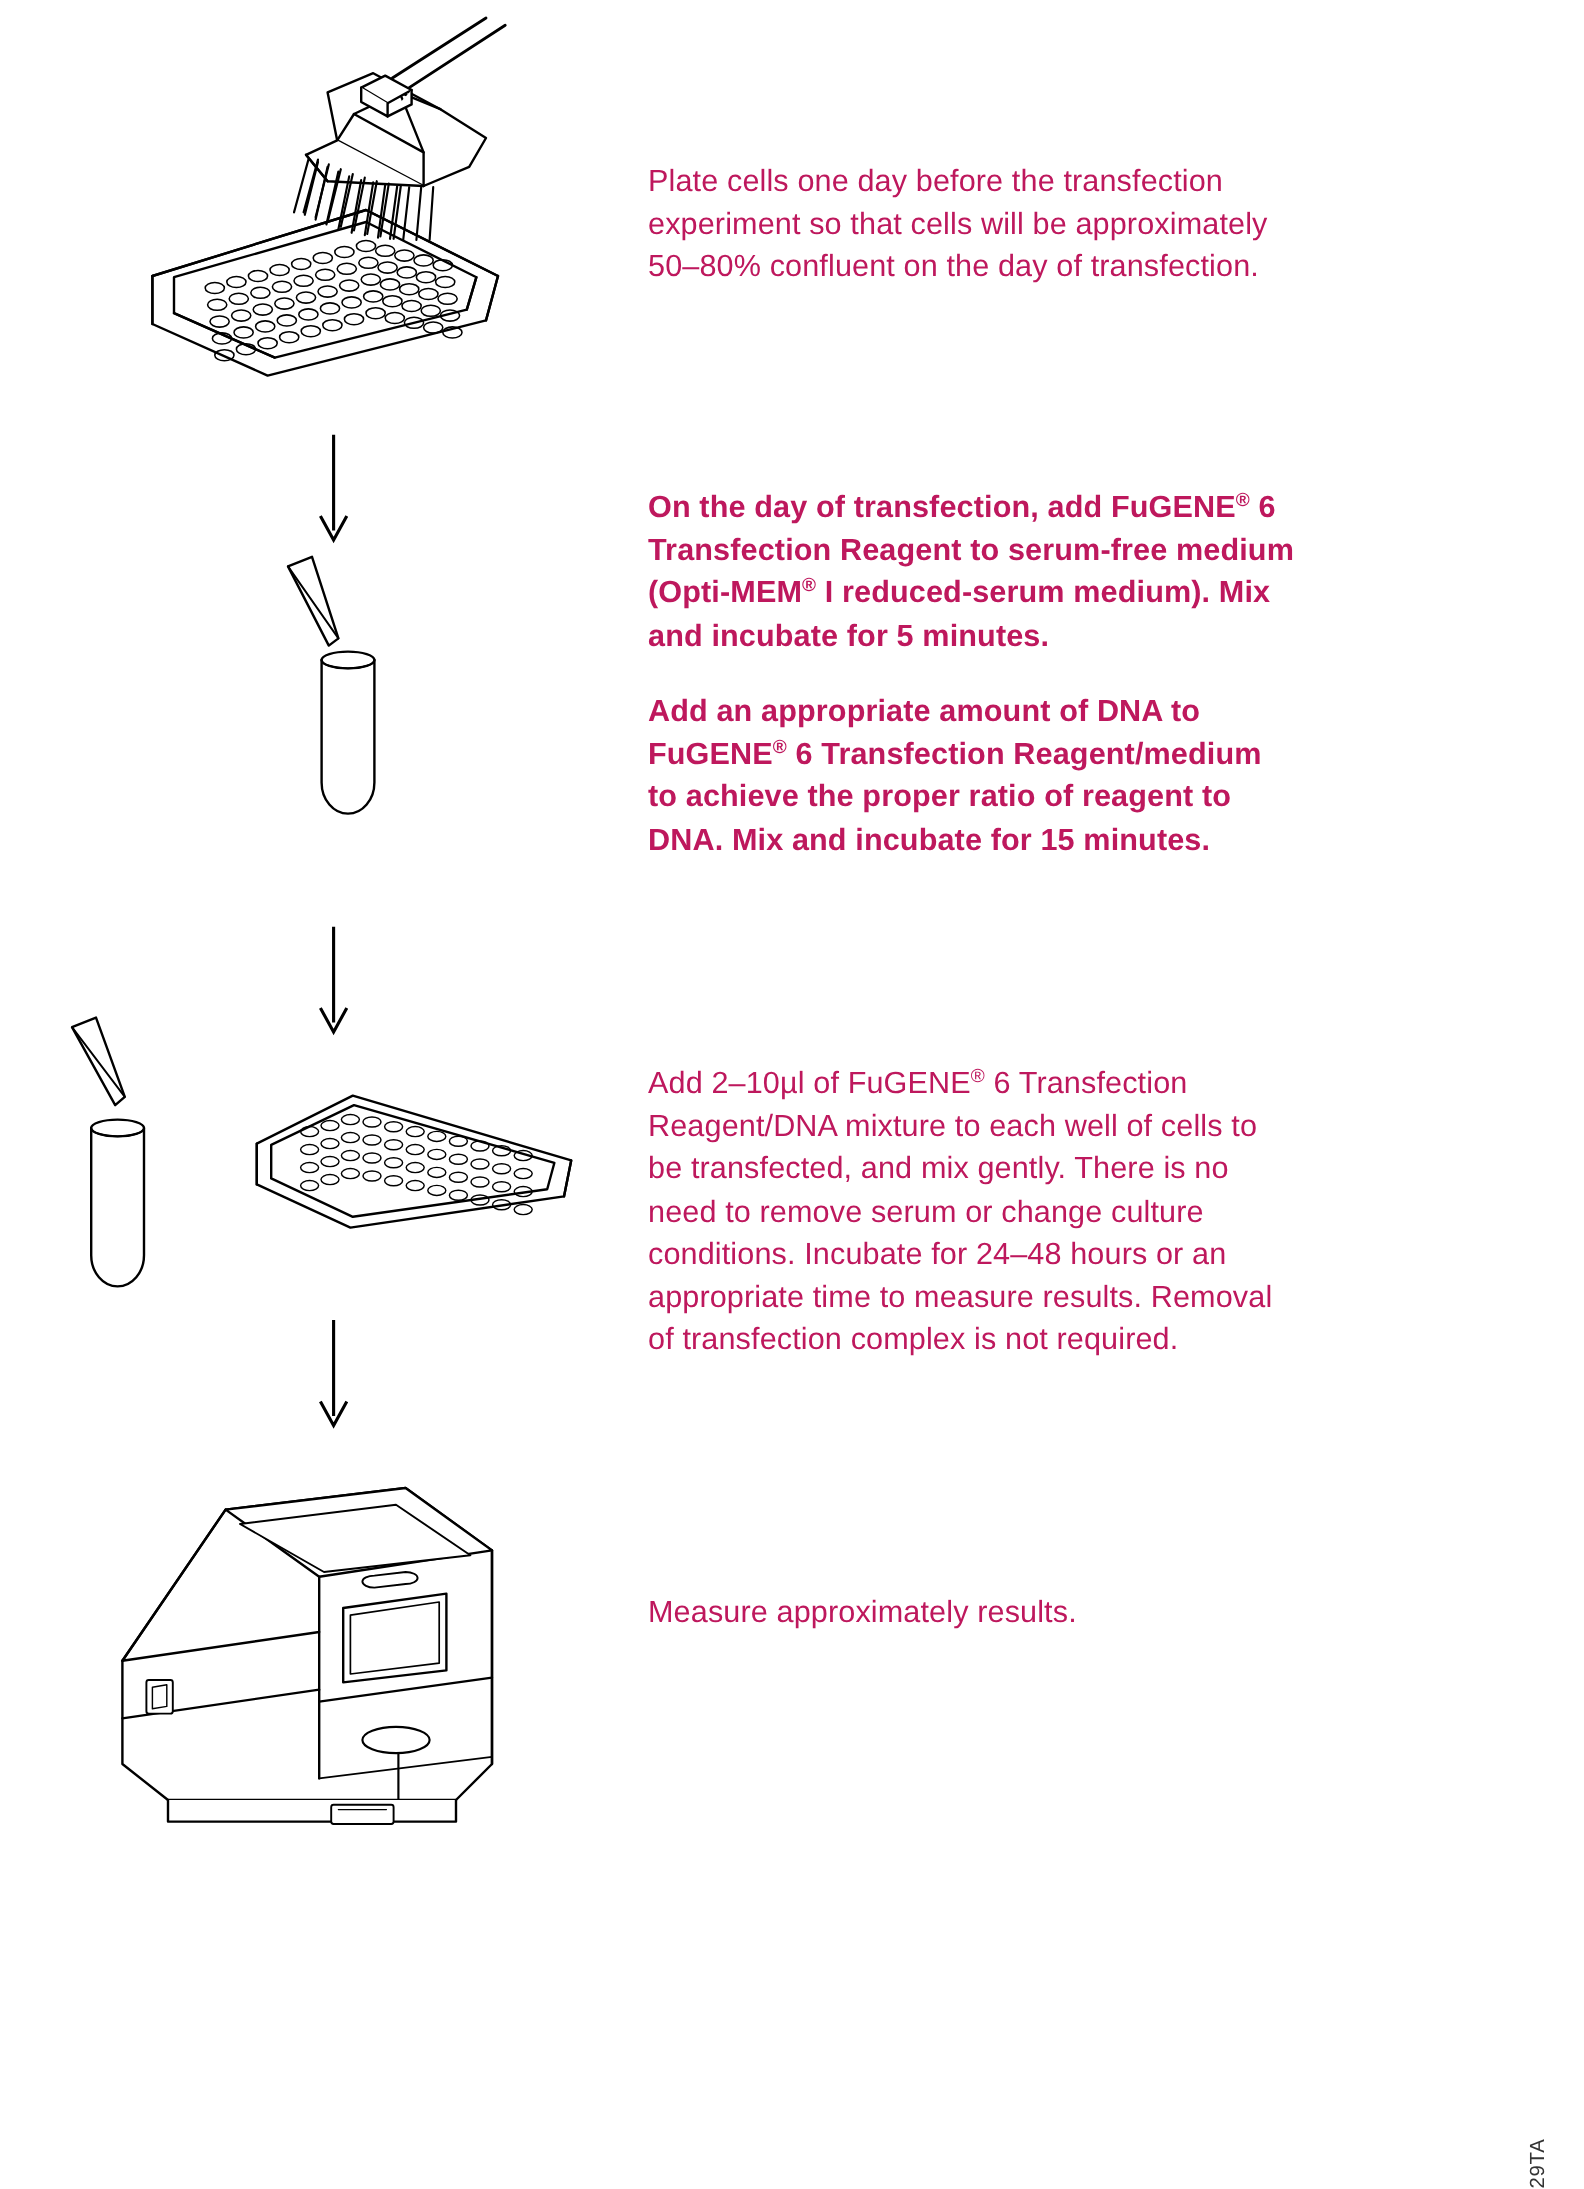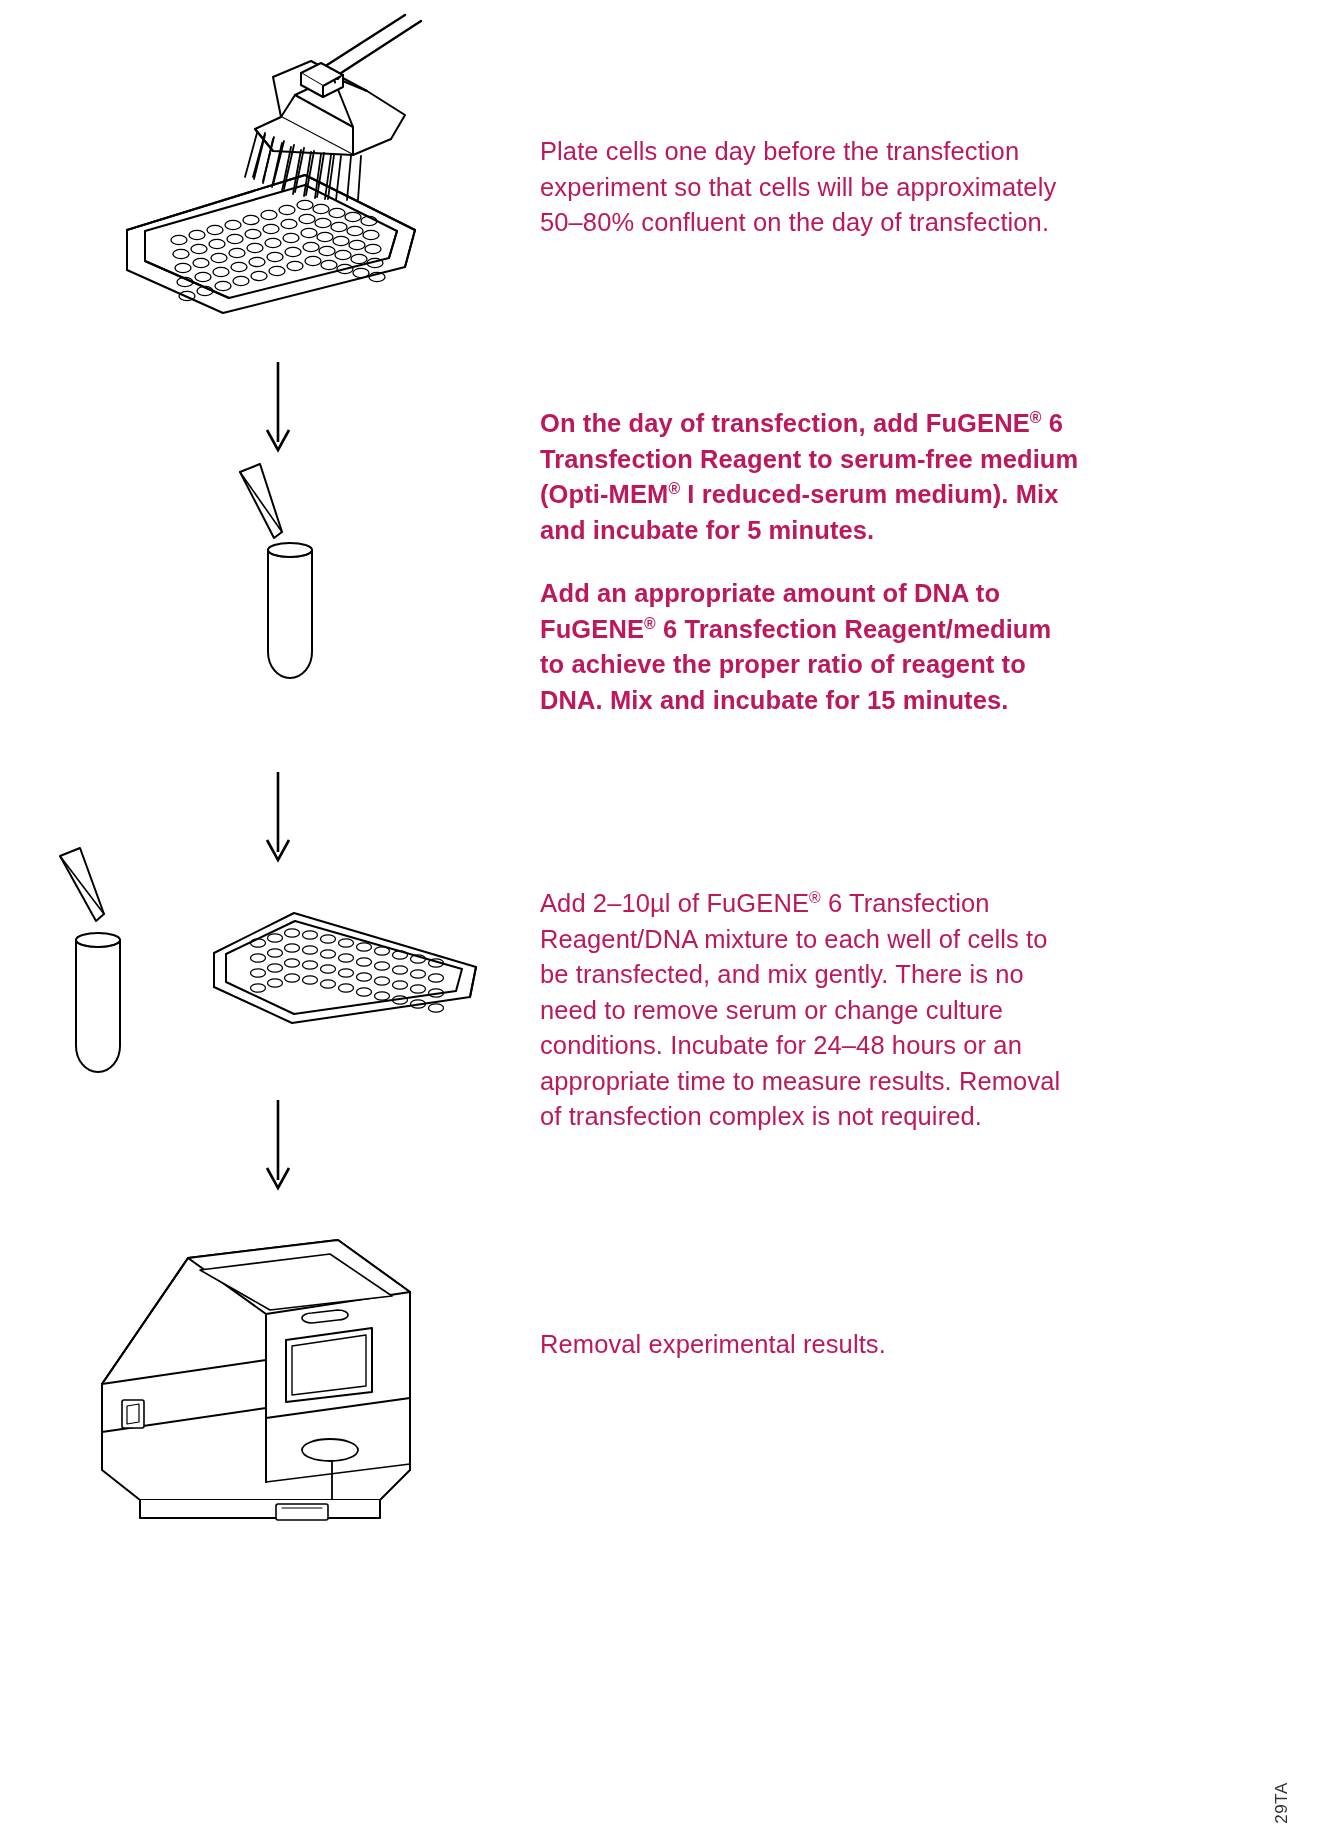--- a/index.html
+++ b/index.html
@@ -354,18 +354,18 @@
   <div class="text-block" id="step2-text">
     <p>On the day of transfection, add FuGENE<sup class="reg">®</sup> 6 Transfection Reagent to serum-free medium (Opti-MEM<sup class="reg">®</sup> I reduced-serum medium). Mix and incubate for 5 minutes.</p>
     <p>Add an appropriate amount of DNA to FuGENE<sup class="reg">®</sup> 6 Transfection Reagent/medium to achieve the proper ratio of reagent to DNA. Mix and incubate for 15 minutes.</p>
   </div>
 
   <div class="text-block" id="step3-text">
     <p>Add 2–10µl of FuGENE<sup class="reg">®</sup> 6 Transfection Reagent/DNA mixture to each well of cells to be transfected, and mix gently. There is no need to remove serum or change culture conditions. Incubate for 24–48 hours or an appropriate time to measure results. Removal of transfection complex is not required.</p>
   </div>
 
   <div class="text-block" id="step4-text">
-    <p>Removal experimental results.</p>
+    <p>Measure approximately results.</p>
   </div>
 
   <div id="doc-code">9729TA</div>
 
 </div>
 
 </body></html>

